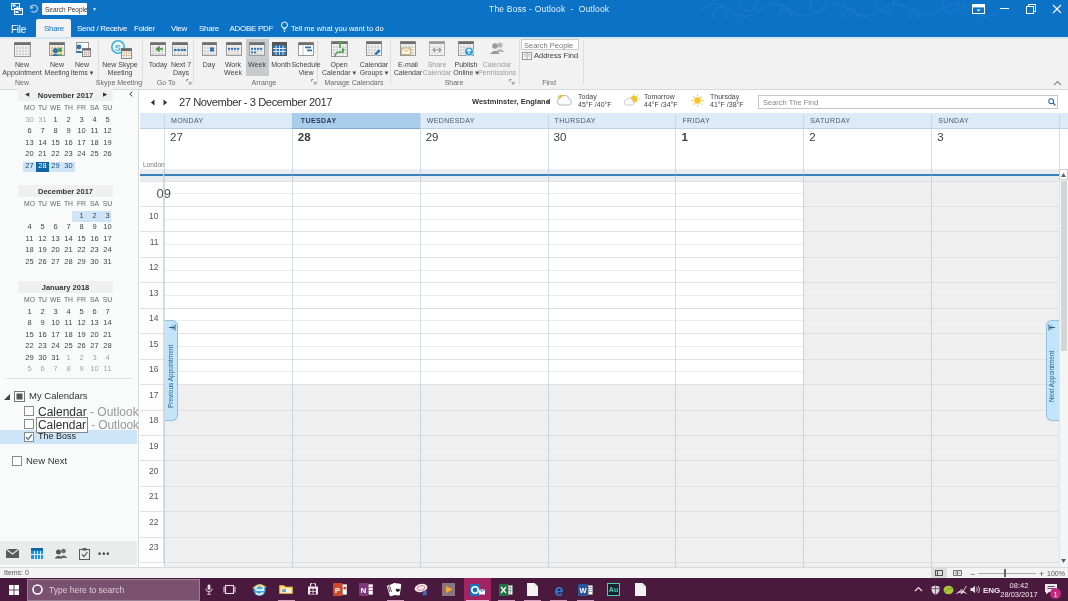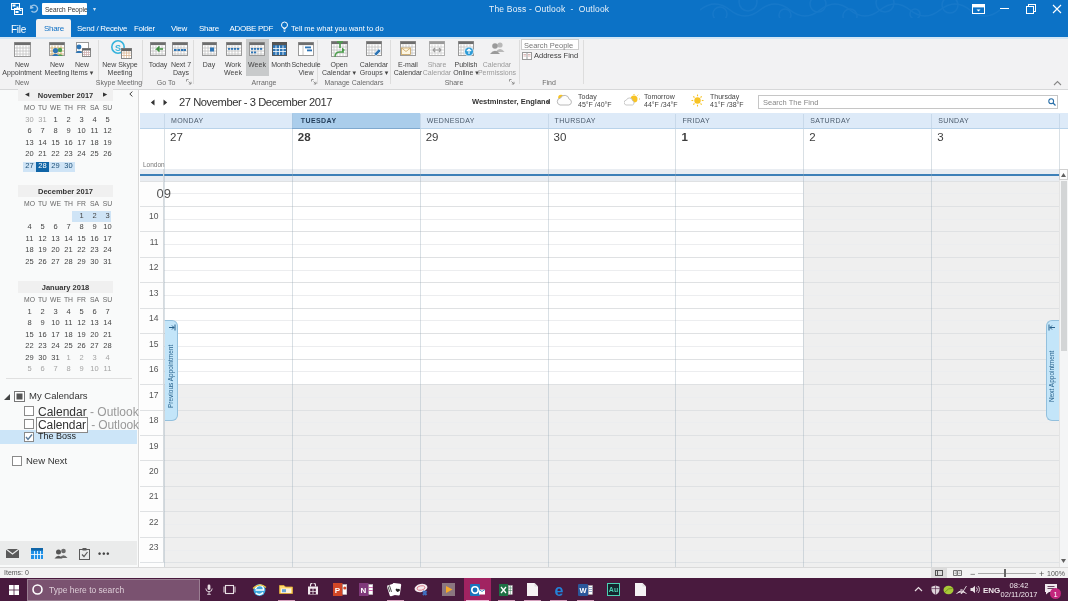--- a/index.html
+++ b/index.html
@@ -889,19 +889,19 @@
 <path d="M2.5 6.8 a6 6 0 0 1 6 0 M4.3 5 a3 3 0 0 1 2.4 0" fill="none" stroke="#e8dfe4" stroke-width="1"></path>
 <circle cx="5.5" cy="8" r="0.9" fill="#e8dfe4"></circle>
       <path d="M6 8 L10.5 1" stroke="#e8dfe4" stroke-width="0.9"></path>
     </svg>
 <svg class="a" style="left:970px;top:585px;width:10px;height:9px" viewBox="0 0 10 9">
 <path d="M0.5 3 h2 L5 0.8 V8.2 L2.5 6 h-2 Z" fill="#e8dfe4"></path>
 <path d="M6.5 2.5 a3 3 0 0 1 0 4 M8 1 a5 5 0 0 1 0 7" fill="none" stroke="#e8dfe4" stroke-width="0.9"></path>
     </svg>
 <div class="tx" style="left:983px;top:586px;font-size:8px;color:#f0e8ed;font-weight:bold">ENG</div>
 <div class="tx" style="left:1019px;top:580.5px;font-size:7.5px;color:#f0e8ed;transform:translateX(-50%)">08:42</div>
-<div class="tx" style="left:1019px;top:590px;font-size:7.5px;color:#f0e8ed;transform:translateX(-50%)">02/11/2017</div>
+<div class="tx" style="left:1019px;top:590px;font-size:7.5px;color:#f0e8ed;transform:translateX(-50%)">28/03/2017</div>
 <svg class="a" style="left:1044px;top:583px;width:14px;height:12px" viewBox="0 0 14 12">
 <path d="M1 1 h12 v8 h-8 l-3 2.5 V9 h-1 Z" fill="#f0e8ed"></path>
 <path d="M3.5 3.5 h7 M3.5 5.5 h7" stroke="#491a3e" stroke-width="0.8"></path>
     </svg>
 <div class="a" style="left:1050px;top:588px;width:11px;height:11px;background:#c2267d;border-radius:50%"></div>
 <div class="tx" style="left:1055.5px;top:590px;font-size:7.5px;color:#fff;transform:translateX(-50%)">1</div>
 </div>
 </body></html>

